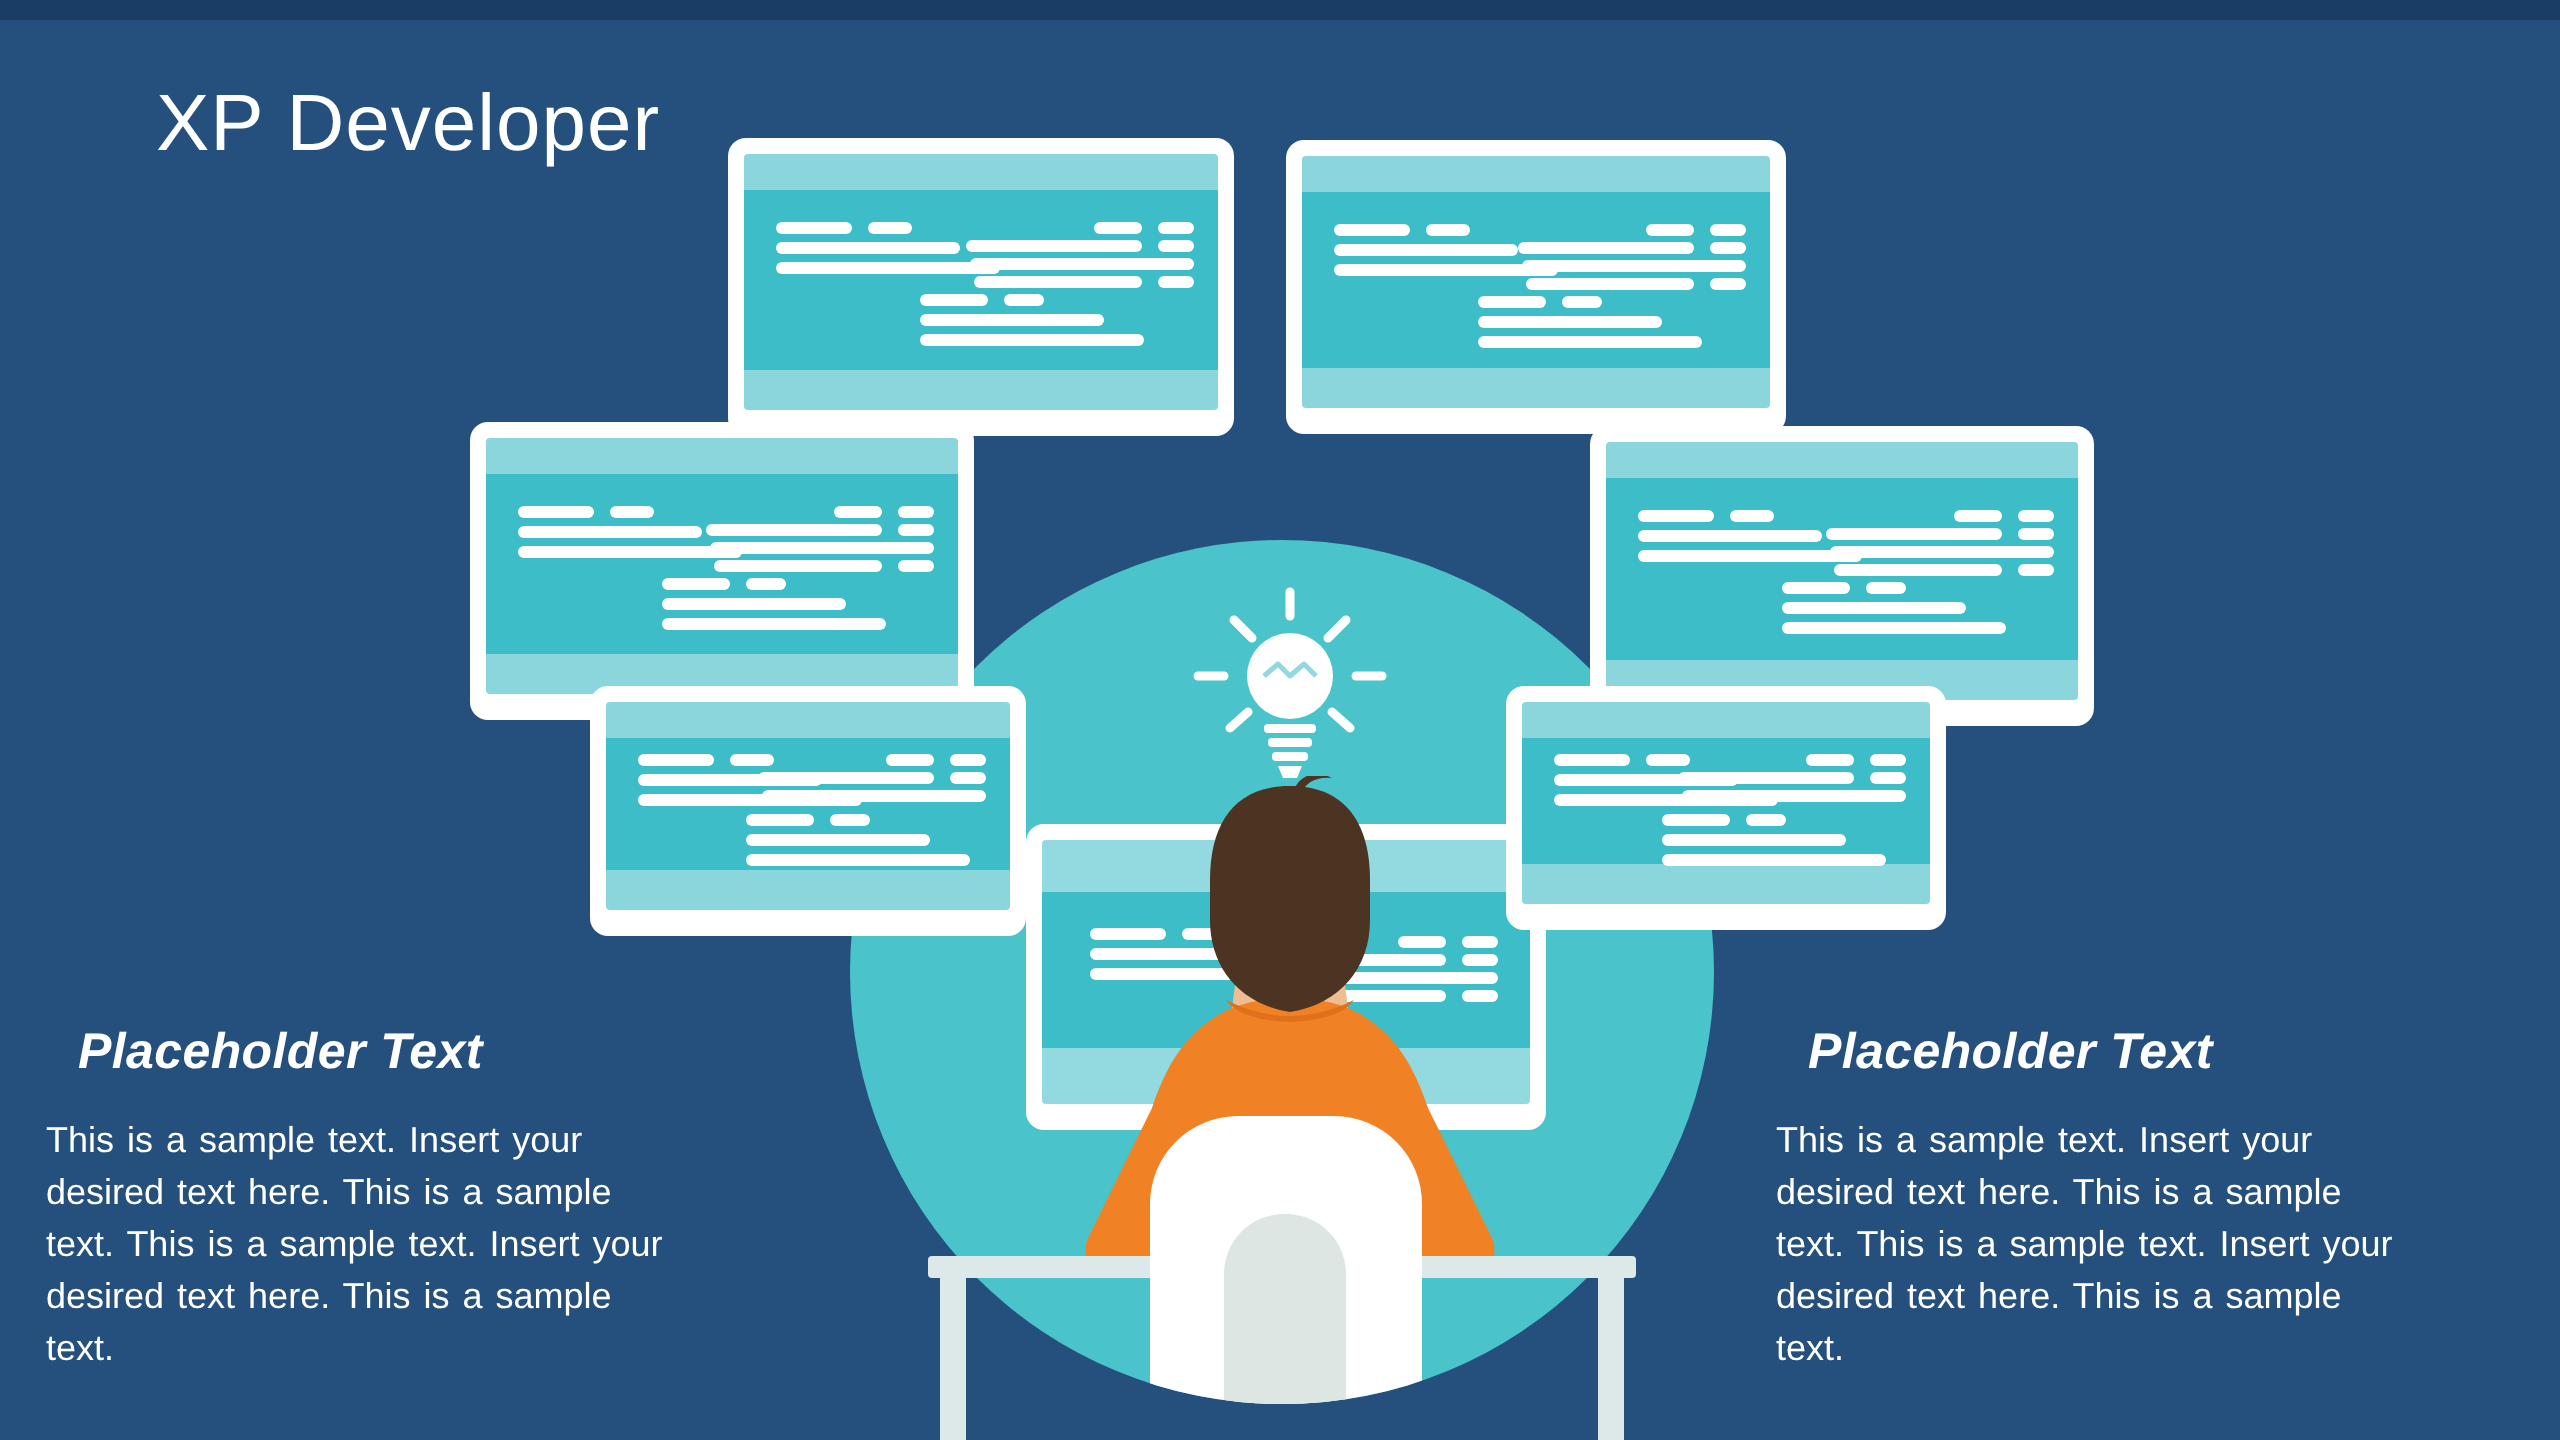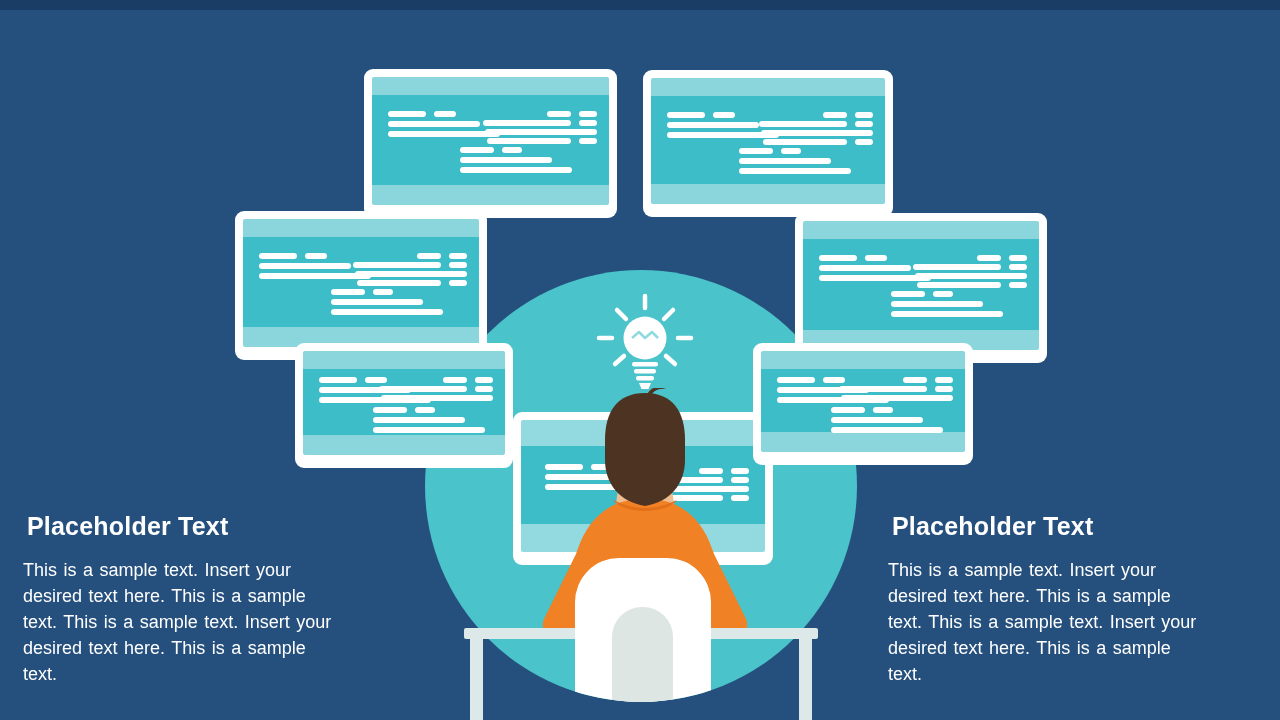--- a/index.html
+++ b/index.html
@@ -52,28 +52,29 @@
   .chair-clip{position:absolute;left:425px;top:270px;width:432px;height:432px;
               border-radius:50%;overflow:hidden;pointer-events:none;}
   .chair-back{position:absolute;left:150px;top:288px;width:136px;height:160px;
               background:#FFFFFF;border-radius:44px 44px 0 0;}
   .chair-post{position:absolute;left:187px;top:337px;width:61px;height:120px;
               background:#DDE6E3;border-radius:30px 30px 0 0;}
 
   
   .tb{position:absolute;top:512px;width:370px;color:#FFFFFF;}
   .tb.left{left:23px;} .tb.right{left:888px;width:360px;}
-  .tb h2{margin:0 0 16px 4px;font-size:25px;font-weight:700;letter-spacing:0.2px;}
+  .tb h2{margin:0 0 16px 16px;font-size:25px;font-weight:700;letter-spacing:0.2px;font-style:italic;}
   .tb .bline{font-size:18px;line-height:26px;word-spacing:1.5px;}
 </style>
 </head>
 <body>
 
 <div class="slide">
   <div class="top-bar"></div>
+  <h1 class="title">XP Developer</h1>
 
   <div class="circle"></div>
 
   <div class="monitor" style="left:235px;top:211px;width:252px;height:149px">
     <div class="screen">
       <div class="band"></div>
       <div class="main">
         <div class="cluster cl-a">
           <div class="row">
               <i class="ln w38"></i>

